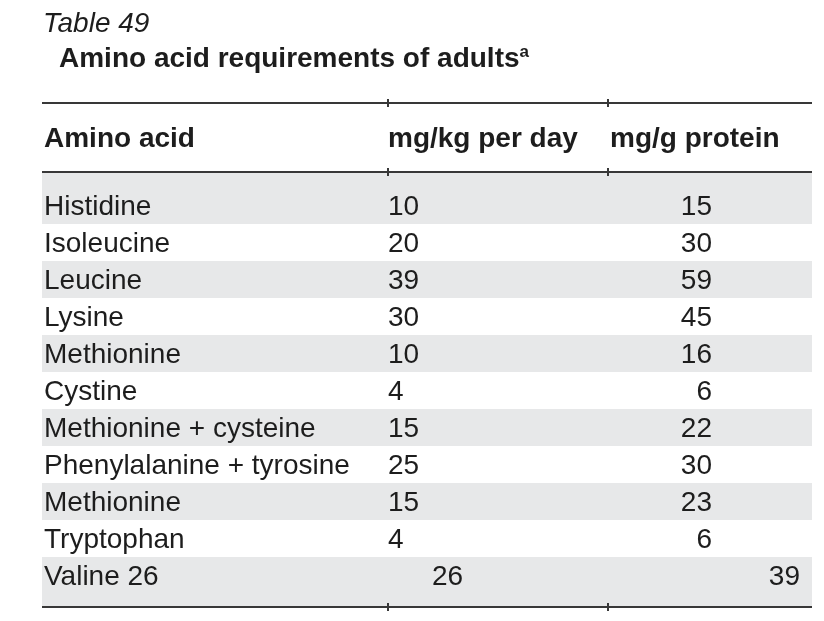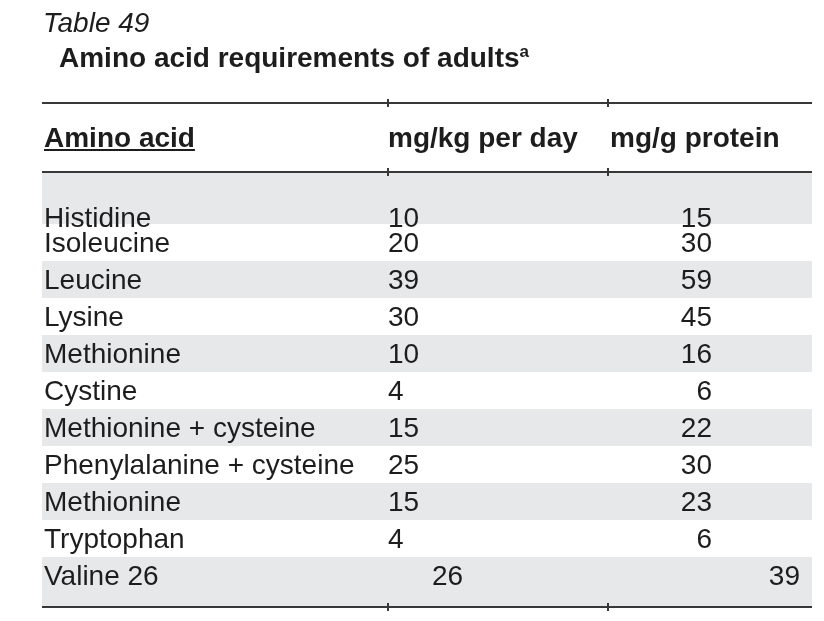--- a/index.html
+++ b/index.html
@@ -44,30 +44,30 @@
     position: absolute; top: -3px; width: 2px; height: 8px;
     background: var(--rule);
   }
   .tick.t1 { left: 345px; }
   .tick.t2 { left: 565px; }
 
   .header-row {
     display: flex; height: 67px; line-height: 67px;
     font-size: 28px; font-weight: bold; white-space: nowrap;
   }
-  .h-name { flex: 0 0 346px; padding-left: 2px; text-decoration: underline; }
+  .h-name { flex: 0 0 346px; padding-left: 2px; }
   .h-v1   { flex: 0 0 222px; }
   .h-v2   { flex: 1 1 auto; }
 
   .row {
     display: flex; height: 37px; line-height: 37px;
     font-size: 28px; white-space: nowrap;
   }
   .row.shaded { background: var(--row-shade); }
-  .row.first  { height: 51px; padding-top: 26px; }
+  .row.first  { height: 51px; padding-top: 14px; }
   .row.last   { height: 49px; gap: 44px; }
   .cell-name { flex: 0 0 346px; padding-left: 2px; overflow: visible; }
   .cell-v1   { flex: 0 0 117px; }
   .cell-v2   { flex: 0 0 207px; text-align: right; }
   .cell-pad  { flex: 1 1 auto; }
 </style>
 </head>
 <body>
 
 <div class="sheet">
@@ -139,21 +139,21 @@
         </div>
 
         <div class="row shaded">
           <span class="cell-name">Methionine + cysteine</span>
           <span class="cell-v1">15</span>
           <span class="cell-v2">22</span>
           <span class="cell-pad"></span>
         </div>
 
         <div class="row">
-          <span class="cell-name">Phenylalanine + cysteine</span>
+          <span class="cell-name">Phenylalanine + tyrosine</span>
           <span class="cell-v1">25</span>
           <span class="cell-v2">30</span>
           <span class="cell-pad"></span>
         </div>
 
         <div class="row shaded">
           <span class="cell-name">Methionine</span>
           <span class="cell-v1">15</span>
           <span class="cell-v2">23</span>
           <span class="cell-pad"></span>

